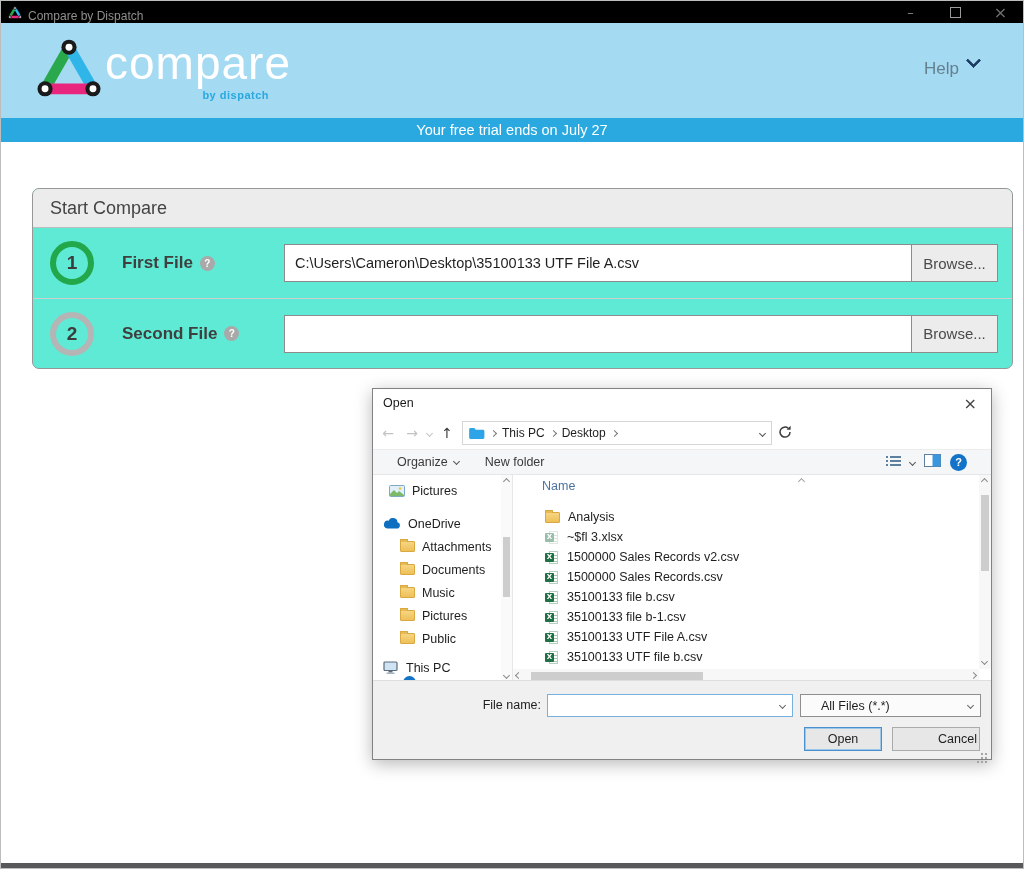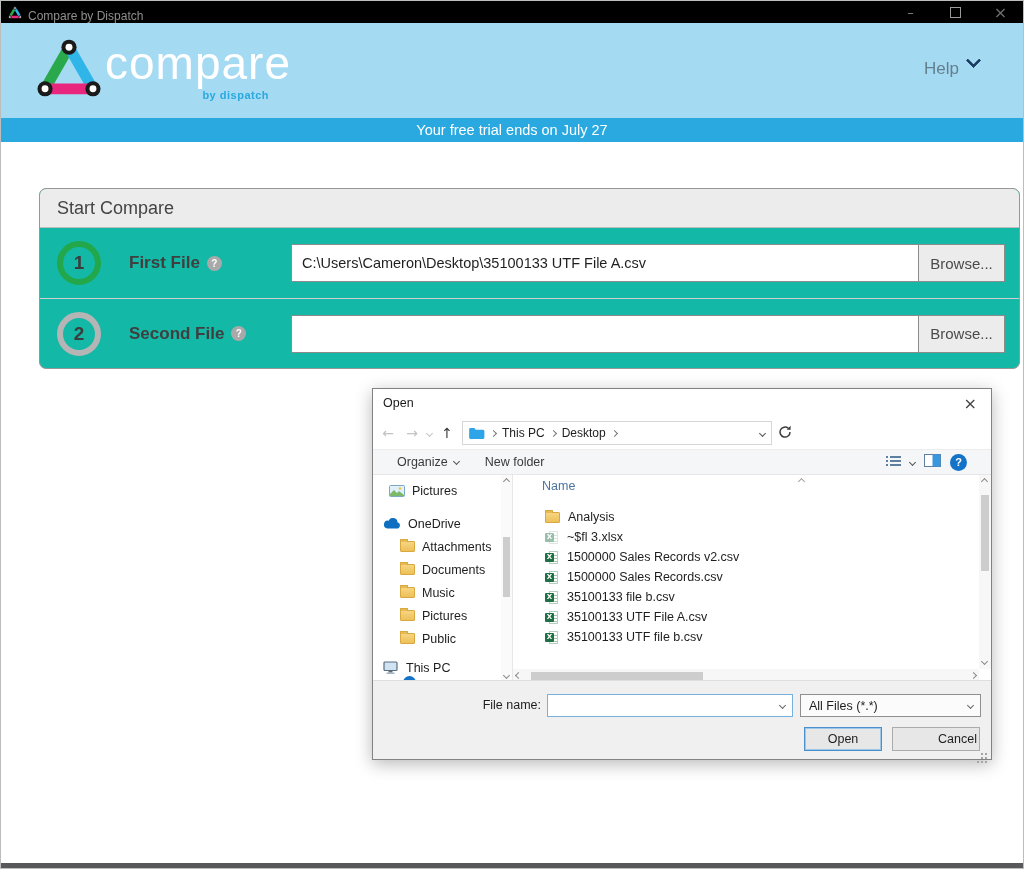--- a/index.html
+++ b/index.html
@@ -28,21 +28,21 @@
   .chev.right{transform:rotate(-45deg);}
   .chev.up{transform:rotate(225deg);}
   .chev.sm{width:4px;height:4px;border-width:1.5px;}
   .help .chev{width:8px;height:8px;border-width:3px;color:#1d3c63;border-radius:1px;margin-top:-4px;}
 
   
   .banner{position:absolute;top:117px;left:0;right:0;height:24px;background:#2aa9e1;color:#fff;
           font-size:14.5px;text-align:center;line-height:24px;}
 
   
-  .panel{position:absolute;left:38px;top:187px;width:981px;height:181px;border:1px solid #979797;border-radius:7px;background:#14b8a6;box-sizing:border-box;}
+  .panel{position:absolute;left:31px;top:187px;width:981px;height:181px;border:1px solid #979797;border-radius:7px;background:#5eead4;box-sizing:border-box;}
   .panel-h{height:38px;background:#ececec;border-bottom:1px solid #bdbdbd;border-radius:6px 6px 0 0;
            font-size:18px;color:#444;line-height:38px;padding-left:17px;}
   .prow{display:flex;align-items:center;height:70px;padding-left:17px;box-sizing:border-box;}
   .prow + .prow{border-top:1px solid #cfcfcf;}
   .stepc{width:44px;height:44px;border-radius:50%;border:6px solid #23a74b;box-sizing:border-box;
          display:flex;align-items:center;justify-content:center;font-size:19px;font-weight:bold;color:#3c3c3c;flex:0 0 44px;}
   .stepc.inactive{border-color:#b5b5b5;}
   .steplabel{margin-left:28px;width:162px;font-size:17px;font-weight:bold;color:#3f3f3f;display:flex;align-items:center;gap:7px;}
   .qbadge{width:15px;height:15px;border-radius:50%;background:#a9a9a9;color:#fff;font-size:10px;font-weight:bold;
           display:inline-flex;align-items:center;justify-content:center;}
@@ -107,21 +107,21 @@
   .hsb .sb-arrow{top:4px;}
 
   .dlg-footer{position:absolute;left:0;right:0;bottom:0;height:78px;background:#f0f0f0;border-top:1px solid #dedede;}
   .fn-label{position:absolute;left:62px;top:17px;width:106px;text-align:right;font-size:12.5px;color:#1e1e1e;}
   .fn-input{position:absolute;left:174px;top:13px;width:246px;height:23px;border:1px solid #79b1de;background:#fff;box-sizing:border-box;
             display:flex;align-items:center;}
   .fn-input input{flex:1;border:none;outline:none;font-family:"Liberation Sans",sans-serif;font-size:12px;padding:0 6px;background:transparent;}
   .fn-input .chev,.ftype .chev{color:#666;margin-right:7px;}
   .ftype{position:absolute;left:427px;top:13px;width:181px;height:23px;border:1px solid #8f8f8f;background:#fbfbfb;box-sizing:border-box;
          display:flex;align-items:center;cursor:pointer;}
-  .ftype .val{flex:1;padding-left:8px;font-size:12.5px;color:#1e1e1e;}
+  .ftype .val{flex:1;padding-left:8px;font-size:12.5px;color:#1e1e1e;margin-left:12px;}
   .dbtn{position:absolute;top:46px;height:24px;background:#e7e7e7;font-family:"Liberation Sans",sans-serif;font-size:12.5px;color:#1e1e1e;
         box-sizing:border-box;cursor:pointer;}
   .dbtn.open{left:431px;width:78px;border:1px solid #4a90cc;box-shadow:inset 0 0 0 1px #9cc7e8;}
   .dbtn.cancel{left:519px;width:88px;border:1px solid #ababab;padding-left:45px;}
   .grip{position:absolute;right:4px;bottom:4px;width:2px;height:2px;background:#a5a5a5;
         box-shadow:-4px 4px 0 #a5a5a5,0 4px 0 #a5a5a5,-4px 0 0 #a5a5a5 ,-8px 8px 0 #a5a5a5,-4px 8px 0 #a5a5a5,0 8px 0 #a5a5a5;}
 
   
   .icon-folder{width:15px;height:11px;background:linear-gradient(180deg,#f6d581,#eec05a);border:1px solid #d9a83f;
                border-radius:1px;position:relative;box-sizing:border-box;flex:0 0 15px;}
@@ -355,20 +355,24 @@
           <div class="frow">
             <span class="icon-excel ic"></span>
             <span class="fname">1500000 Sales Records.csv</span>
           </div>
           <div class="frow">
             <span class="icon-excel ic"></span>
             <span class="fname">35100133 file b.csv</span>
           </div>
           <div class="frow">
             <span class="icon-excel ic"></span>
+            <span class="fname">35100133 file b-1.csv</span>
+          </div>
+          <div class="frow">
+            <span class="icon-excel ic"></span>
             <span class="fname">35100133 UTF File A.csv</span>
           </div>
           <div class="frow">
             <span class="icon-excel ic"></span>
             <span class="fname">35100133 UTF file b.csv</span>
           </div>
         </div>
         <div class="vsb">
           <span class="chev sm up sb-arrow" style="top:4px"></span>
           <div class="thumb"></div>

